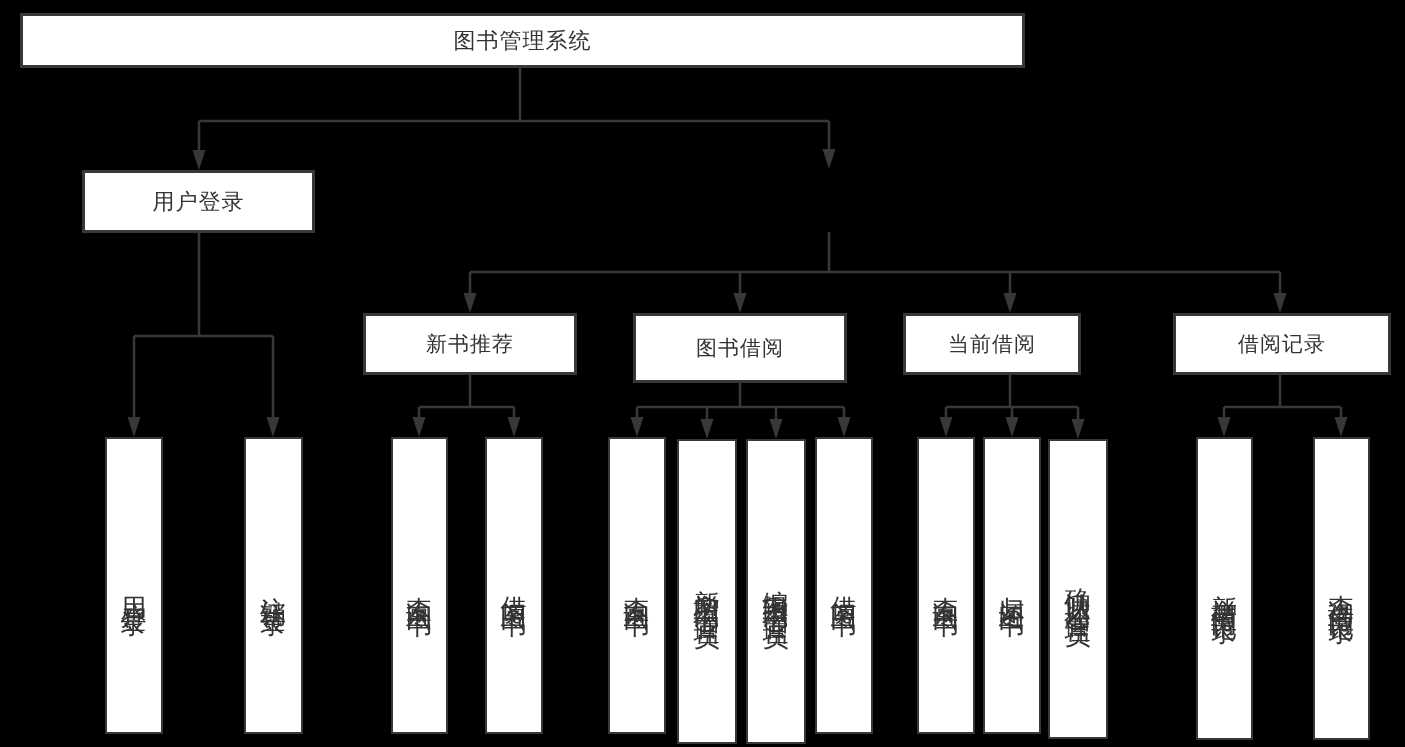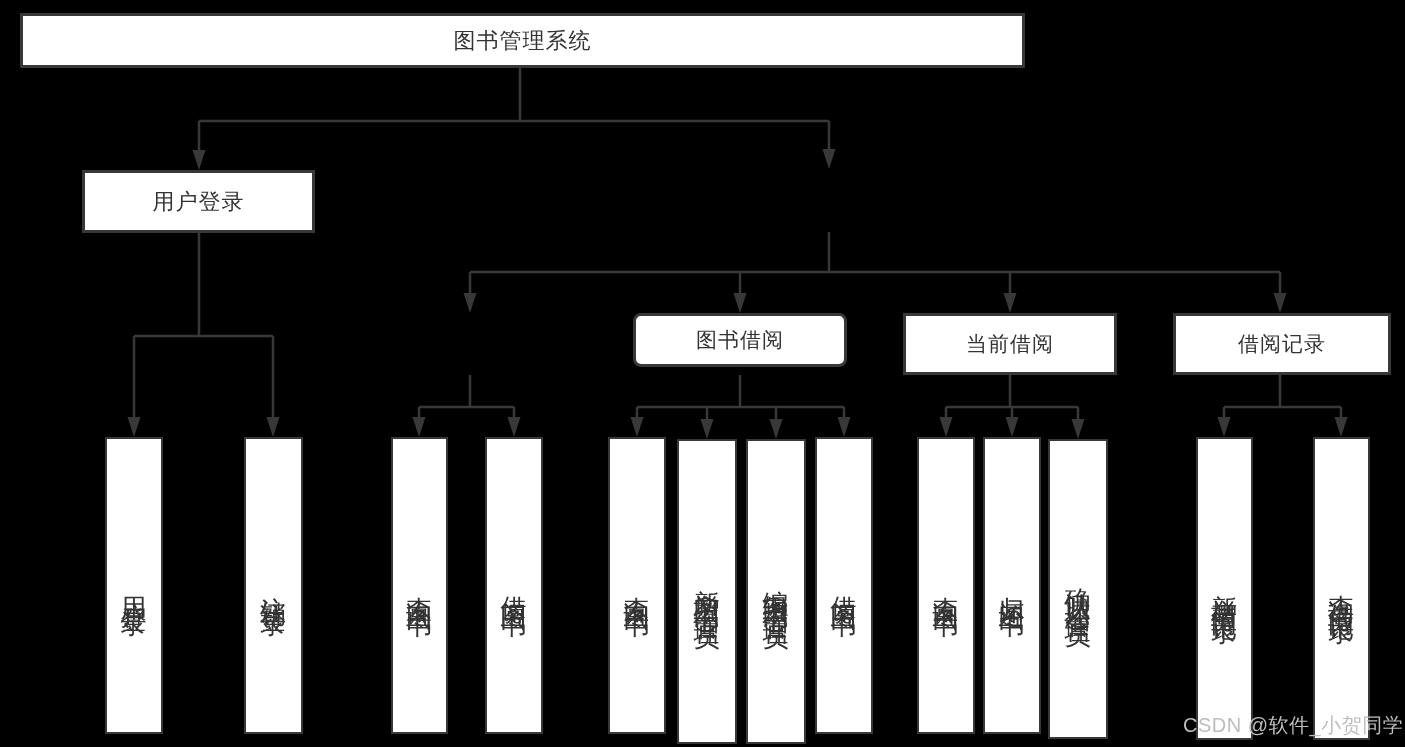--- a/index.html
+++ b/index.html
@@ -114,24 +114,27 @@
     </svg>
 
   <div class="node root" style="left:20px; top:13px; width:1005px; height:55px;">
     <span>图书管理系统</span>
   </div>
 
   <div class="node branch" style="left:82px; top:170px; width:233px; height:63px;">
     <span>用户登录</span>
   </div>
 
-  <div class="node module" style="left:633px; top:313px; width:214px; height:54px;border-radius:8px;">
+  <div class="node module" style="left:363px; top:313px; width:214px; height:62px;">
+    <span>新书推荐</span>
+  </div>
+  <div class="node module" style="left:633px; top:313px; width:214px; height:70px;">
     <span>图书借阅</span>
   </div>
-  <div class="node module" style="left:903px; top:313px; width:214px; height:62px;">
+  <div class="node module" style="left:903px; top:313px; width:178px; height:62px;">
     <span>当前借阅</span>
   </div>
   <div class="node module" style="left:1173px; top:313px; width:218px; height:62px;">
     <span>借阅记录</span>
   </div>
 
   <div class="node leaf" style="left:105px; top:437px; width:58px; height:297px;">
     <span>用户登录</span>
   </div>
   <div class="node leaf" style="left:244px; top:437px; width:59px; height:297px;">
@@ -168,15 +171,14 @@
     <span>确认归还（管理员）</span>
   </div>
 
   <div class="node leaf" style="left:1196px; top:437px; width:57px; height:303px;">
     <span>新增借阅记录</span>
   </div>
   <div class="node leaf" style="left:1313px; top:437px; width:57px; height:303px;">
     <span>查询借阅记录</span>
   </div>
 
-  <div class="watermark">CSDN @软件_小贺同学</div>
 
 </div>
 
 </body></html>

